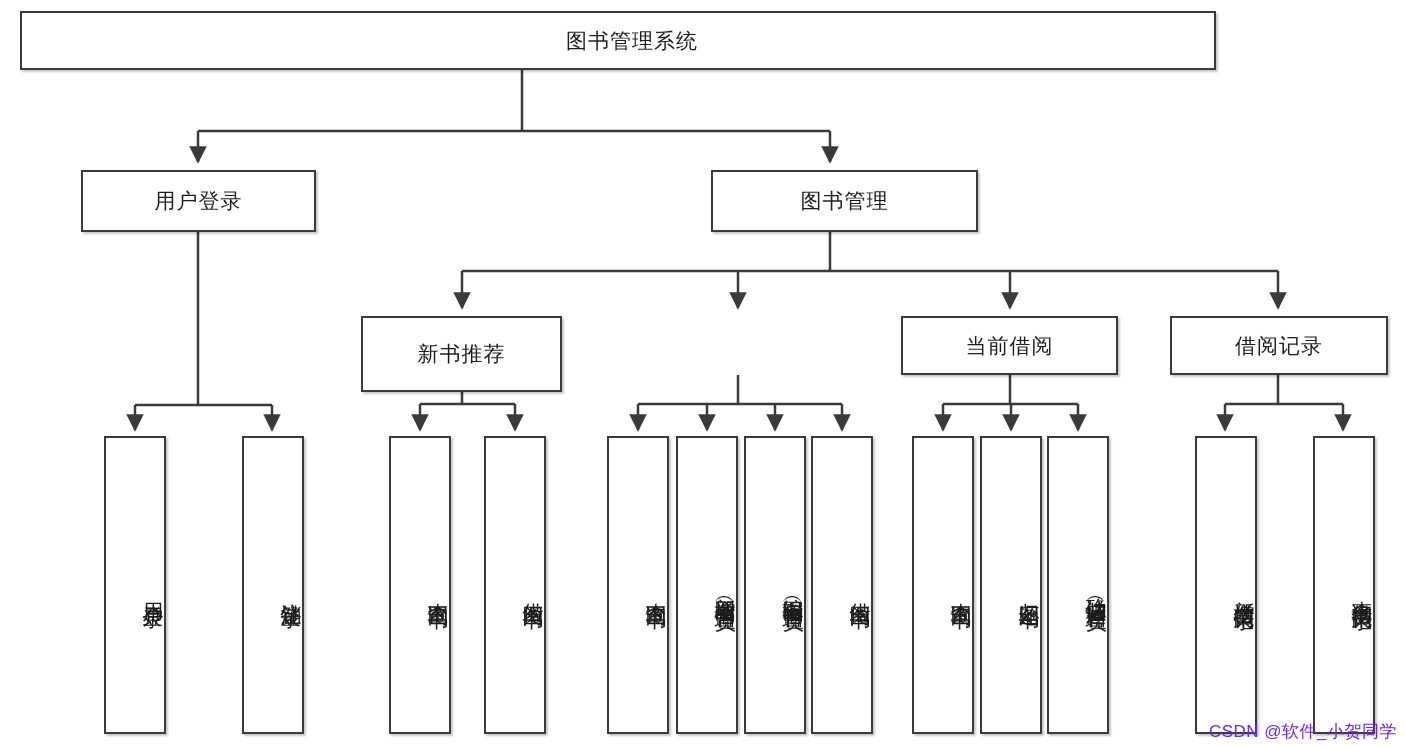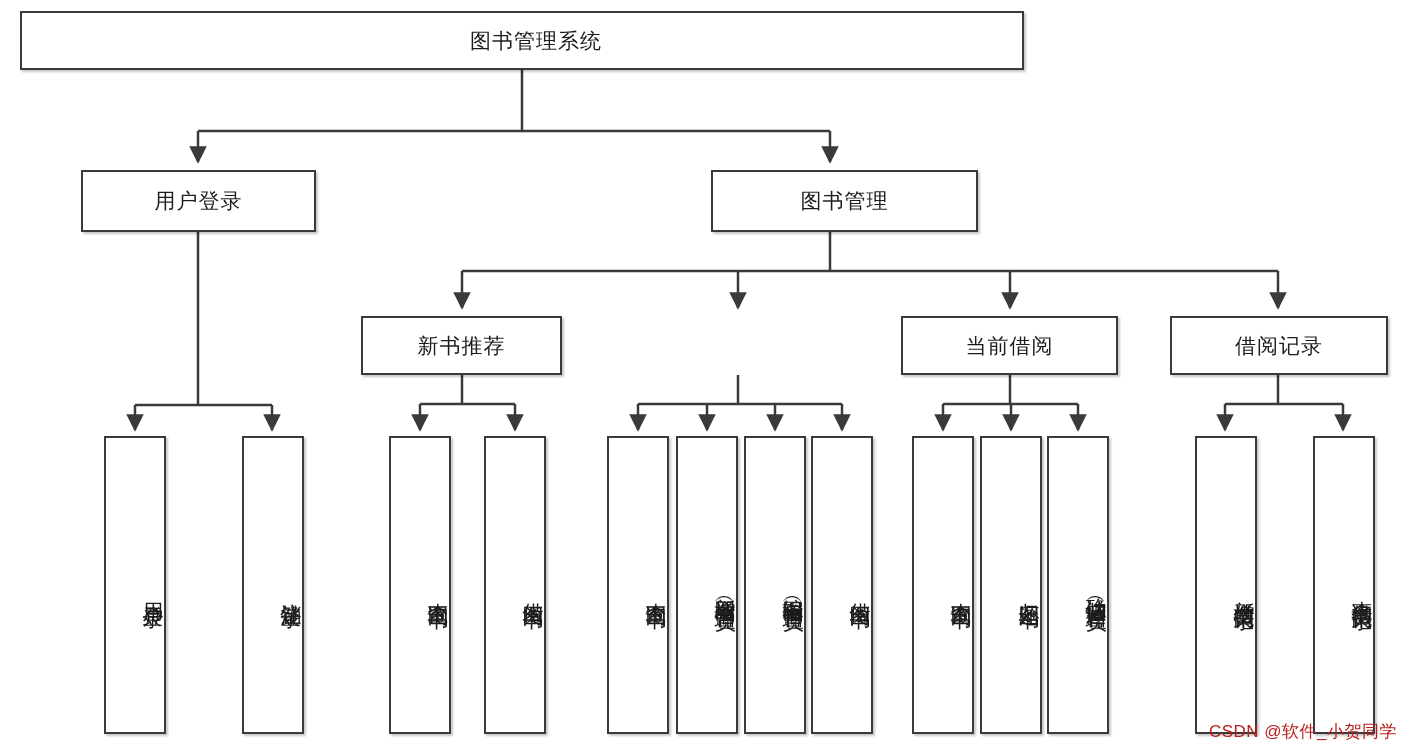--- a/index.html
+++ b/index.html
@@ -52,21 +52,21 @@
   .node.vert .vlabel {
     writing-mode: vertical-rl;
     text-orientation: upright;
     line-height: 1.06;
   }
   .watermark {
     position: absolute;
     right: 8px;
     bottom: 4px;
     font-size: 17px;
-    color: #b91c1c;
+    color: #6d28d9;
     letter-spacing: 0.5px;
     white-space: nowrap;
   }
 </style>
 </head>
 <body>
 
 <div id="canvas">
 
   <svg id="edges" viewBox="0 0 1405 747" xmlns="http://www.w3.org/2000/svg">
@@ -112,32 +112,32 @@
       <path d="M 1011 404 L 1011 430" marker-end="url(#arrow)"></path>
       <path d="M 1078 404 L 1078 430" marker-end="url(#arrow)"></path>
 
       <path d="M 1278 375 L 1278 404"></path>
       <path d="M 1225 404 L 1343 404"></path>
       <path d="M 1225 404 L 1225 430" marker-end="url(#arrow)"></path>
       <path d="M 1343 404 L 1343 430" marker-end="url(#arrow)"></path>
     </g>
   </svg>
 
-  <div class="node horiz" style="left:20px; top:11px; width:1004px; height:59px;padding-left:28px;">
+  <div class="node horiz" style="left:20px; top:11px; width:1196px; height:59px;padding-left:28px;">
     <span>图书管理系统</span>
   </div>
 
   <div class="node horiz" style="left:81px; top:170px; width:235px; height:62px;">
     <span>用户登录</span>
   </div>
   <div class="node horiz" style="left:711px; top:170px; width:267px; height:62px;">
     <span>图书管理</span>
   </div>
 
-  <div class="node horiz" style="left:361px; top:316px; width:201px; height:59px;">
+  <div class="node horiz" style="left:361px; top:316px; width:201px; height:76px;">
     <span>新书推荐</span>
   </div>
   <div class="node horiz" style="left:901px; top:316px; width:217px; height:59px;">
     <span>当前借阅</span>
   </div>
   <div class="node horiz" style="left:1170px; top:316px; width:218px; height:59px;">
     <span>借阅记录</span>
   </div>
 
   <div class="node vert" style="left:104px; top:436px; width:62px; height:298px;">

